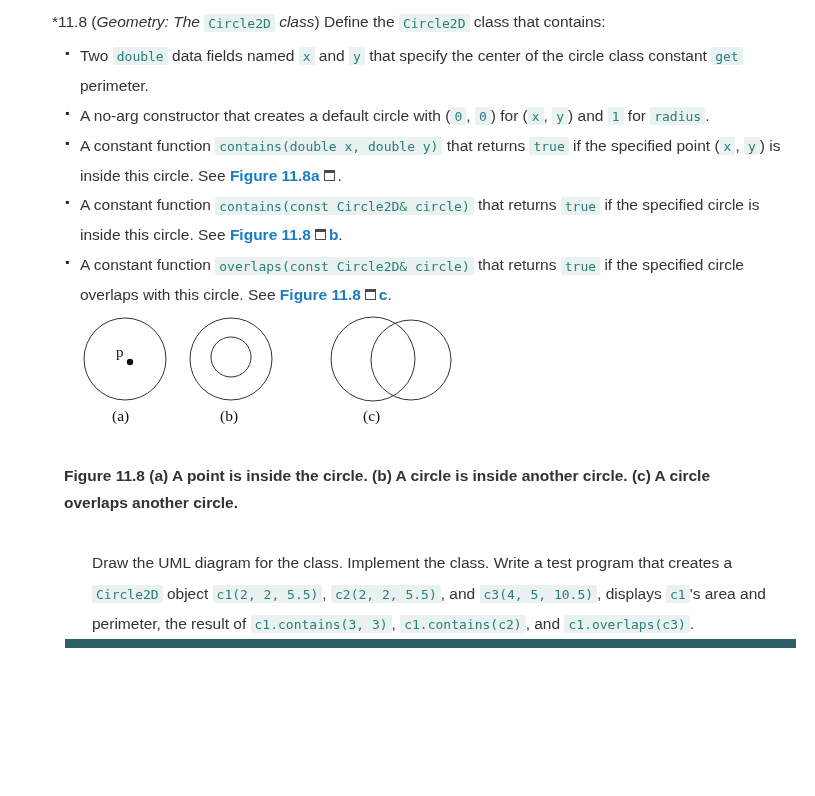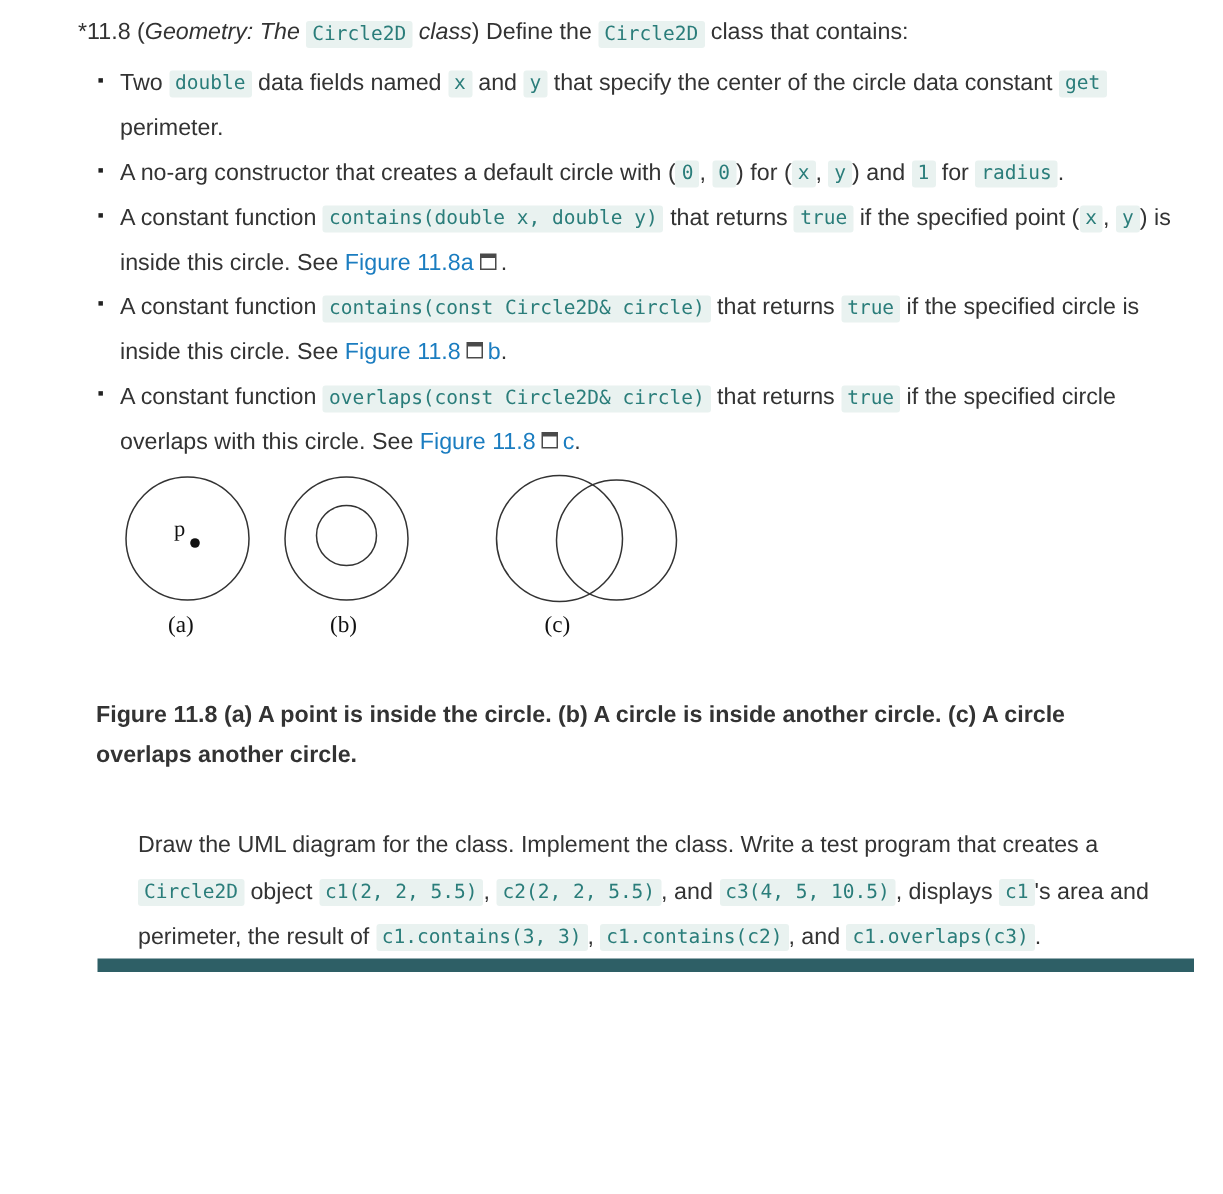--- a/index.html
+++ b/index.html
@@ -9,21 +9,21 @@
     padding: 8px 10px 0 52px; overflow: hidden; background: #ffffff;
   }
   .heading { font-size: 15.5px; line-height: 1.8; max-width: 745px; }
   .r-italic { font-style: italic; }
   .r-code {
     font-family: "DejaVu Sans Mono", "Liberation Mono", monospace;
     font-size: 13px; color: var(--code-text, #2a7d7a);
     background: var(--code-bg, #e9f2f0); padding: 1.5px 4px; border-radius: 2px;
     white-space: pre;
   }
-  .r-link { color: var(--link-color, #1b7dc0); font-weight: normal; cursor: pointer; text-decoration: none; }
+  .r-link { color: var(--link-color, #1b7dc0); font-weight: bold; cursor: pointer; text-decoration: none; }
   .popup-icon {
     display: inline-block; width: 9px; height: 7px;
     border: 1px solid #4a4a4a; border-top: 3px solid #4a4a4a;
     margin: 0 3px 0 4px; cursor: pointer;
   }
   ul.bullets { list-style: none; margin: 5px 0 0 0; padding: 0 0 0 13px; }
   ul.bullets li {
     position: relative; padding-left: 15px; font-size: 15.5px;
     line-height: 1.93; max-width: 716px;
   }
@@ -45,21 +45,21 @@
   }
 </style>
 </head>
 <body>
 
 <div class="page">
 
   <div class="heading"><span class="r-plain">*11.8 (</span><span class="r-italic">Geometry: The </span><span class="r-code">Circle2D</span><span class="r-italic"> class</span><span class="r-plain">) Define the </span><span class="r-code">Circle2D</span><span class="r-plain"> class that contains:</span></div>
 
   <ul class="bullets">
-      <li><span class="r-plain">Two </span><span class="r-code">double</span><span class="r-plain"> data fields named </span><span class="r-code">x</span><span class="r-plain"> and </span><span class="r-code">y</span><span class="r-plain"> that specify the center of the circle data constant </span><span class="r-code">get</span><span class="r-plain"> perimeter.</span></li>
+      <li><span class="r-plain">Two </span><span class="r-code">double</span><span class="r-plain"> data fields named </span><span class="r-code">x</span><span class="r-plain"> and </span><span class="r-code">y</span><span class="r-plain"> that specify the center of the circle class constant </span><span class="r-code">get</span><span class="r-plain"> perimeter.</span></li>
       <li><span class="r-plain">A no-arg constructor that creates a default circle with (</span><span class="r-code">0</span><span class="r-plain">, </span><span class="r-code">0</span><span class="r-plain">) for (</span><span class="r-code">x</span><span class="r-plain">, </span><span class="r-code">y</span><span class="r-plain">) and </span><span class="r-code">1</span><span class="r-plain"> for </span><span class="r-code">radius</span><span class="r-plain">.</span></li>
       <li><span class="r-plain">A constant function </span><span class="r-code">contains(double x, double y)</span><span class="r-plain"> that returns </span><span class="r-code">true</span><span class="r-plain"> if the specified point (</span><span class="r-code">x</span><span class="r-plain">, </span><span class="r-code">y</span><span class="r-plain">) is inside this circle. See </span><span class="r-link">Figure 11.8a</span><span class="popup-icon"></span><span class="r-plain">.</span></li>
       <li><span class="r-plain">A constant function </span><span class="r-code">contains(const Circle2D&amp; circle)</span><span class="r-plain"> that returns </span><span class="r-code">true</span><span class="r-plain"> if the specified circle is inside this circle. See </span><span class="r-link">Figure 11.8</span><span class="popup-icon"></span><span class="r-link">b</span><span class="r-plain">.</span></li>
       <li><span class="r-plain">A constant function </span><span class="r-code">overlaps(const Circle2D&amp; circle)</span><span class="r-plain"> that returns </span><span class="r-code">true</span><span class="r-plain"> if the specified circle overlaps with this circle. See </span><span class="r-link">Figure 11.8</span><span class="popup-icon"></span><span class="r-link">c</span><span class="r-plain">.</span></li>
     </ul>
 
   <div class="figure">
     <svg width="400" height="118" viewBox="0 0 400 118">
 
       <circle cx="45" cy="45" r="41" fill="none" stroke="#333" stroke-width="1"></circle>

